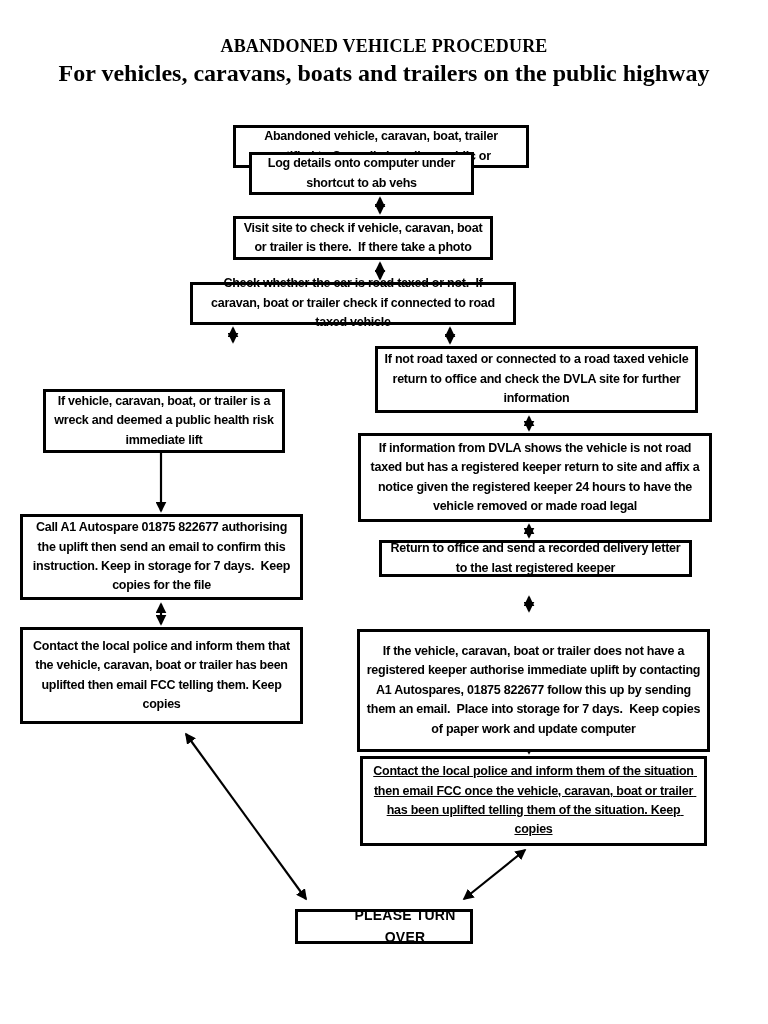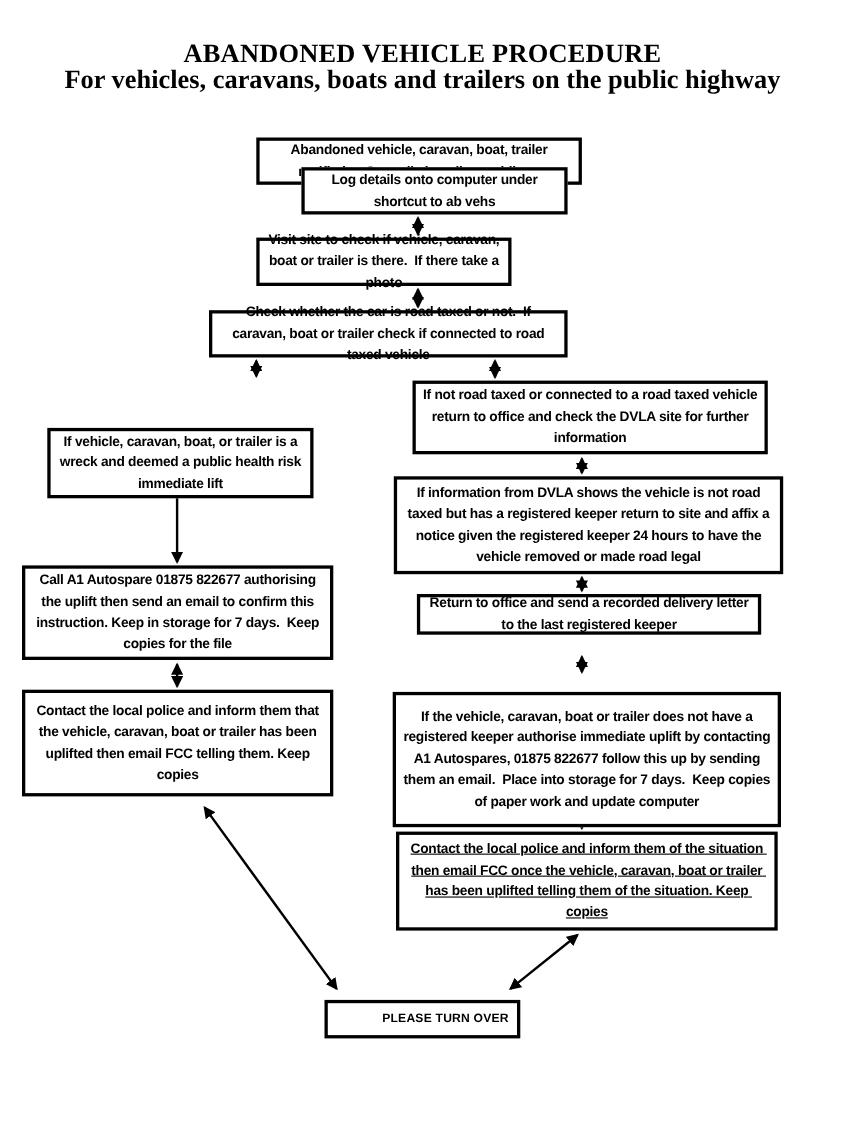--- a/index.html
+++ b/index.html
@@ -18,40 +18,40 @@
   }
   .doc-title, .doc-subtitle {
     position: absolute;
     left: 0;
     width: 768px;
     text-align: center;
     font-family: "Liberation Serif", serif;
     font-weight: bold;
     color: #000000;
   }
-  .doc-title    { top: 36px;  font-size: 24px; letter-spacing: 0.2px; }
+  .doc-title    { top: 36px;  font-size: 18px; letter-spacing: 0.2px; }
   .doc-subtitle { top: 60px;  font-size: 24px; }
   .node {
     position: absolute;
     box-sizing: border-box;
     border: 3px solid #000000;
     background: #ffffff;
     display: flex;
     align-items: center;
     justify-content: center;
     text-align: center;
     font-weight: bold;
     font-size: 12.5px;
     line-height: 1.55;
     letter-spacing: -0.25px;
     padding: 2px 6px;
     white-space: pre-wrap;
   }
   .node.turnover {
-    font-size: 11px;
+    font-size: 14px;
     letter-spacing: 0.2px;
     padding-left: 48px;
   }
   svg.arrows {
     position: absolute;
     left: 0;
     top: 0;
   }
 </style>
 </head>
@@ -80,23 +80,23 @@
       <line x1="529" y1="525" x2="529" y2="537" marker-start="url(#ah)" marker-end="url(#ah)"></line>
       <line x1="529" y1="597" x2="529" y2="611" marker-start="url(#ah)" marker-end="url(#ah)"></line>
       <line x1="529" y1="740" x2="529" y2="753" marker-start="url(#ah)" marker-end="url(#ah)"></line>
       <line x1="186" y1="734" x2="306" y2="899" marker-start="url(#ah)" marker-end="url(#ah)"></line>
       <line x1="525" y1="850" x2="464" y2="899" marker-start="url(#ah)" marker-end="url(#ah)"></line>
     </g>
   </svg>
 
   <div class="node" style="left:233px; top:85px; width:296px; height:43px;margin-top:40px;">Abandoned vehicle, caravan, boat, trailer notified to Council via police, public or</div>
 
-  <div class="node" style="left:274px; top:152px; width:242px; height:43px;">Log details onto computer under shortcut to ab vehs</div>
+  <div class="node" style="left:249px; top:152px; width:225px; height:43px;">Log details onto computer under shortcut to ab vehs</div>
 
-  <div class="node" style="left:233px; top:216px; width:232px; height:44px;">Visit site to check if vehicle, caravan, boat or trailer is there.  If there take a photo</div>
+  <div class="node" style="left:233px; top:216px; width:260px; height:44px;">Visit site to check if vehicle, caravan, boat or trailer is there.  If there take a photo</div>
 
   <div class="node" style="left:190px; top:282px; width:326px; height:43px;">Check whether the car is road taxed or not.  If caravan, boat or trailer check if connected to road taxed vehicle</div>
 
   <div class="node" style="left:43px; top:345px; width:242px; height:64px;margin-top:44px;">If vehicle, caravan, boat, or trailer is a wreck and deemed a public health risk immediate lift</div>
 
   <div class="node" style="left:20px; top:514px; width:283px; height:86px;">Call A1 Autospare 01875 822677 authorising the uplift then send an email to confirm this instruction. Keep in storage for 7 days.  Keep copies for the file</div>
 
   <div class="node" style="left:20px; top:627px; width:283px; height:97px;">Contact the local police and inform them that the vehicle, caravan, boat or trailer has been uplifted then email FCC telling them. Keep copies</div>
 
   <div class="node" style="left:375px; top:346px; width:323px; height:67px;">If not road taxed or connected to a road taxed vehicle return to office and check the DVLA site for further information</div>

